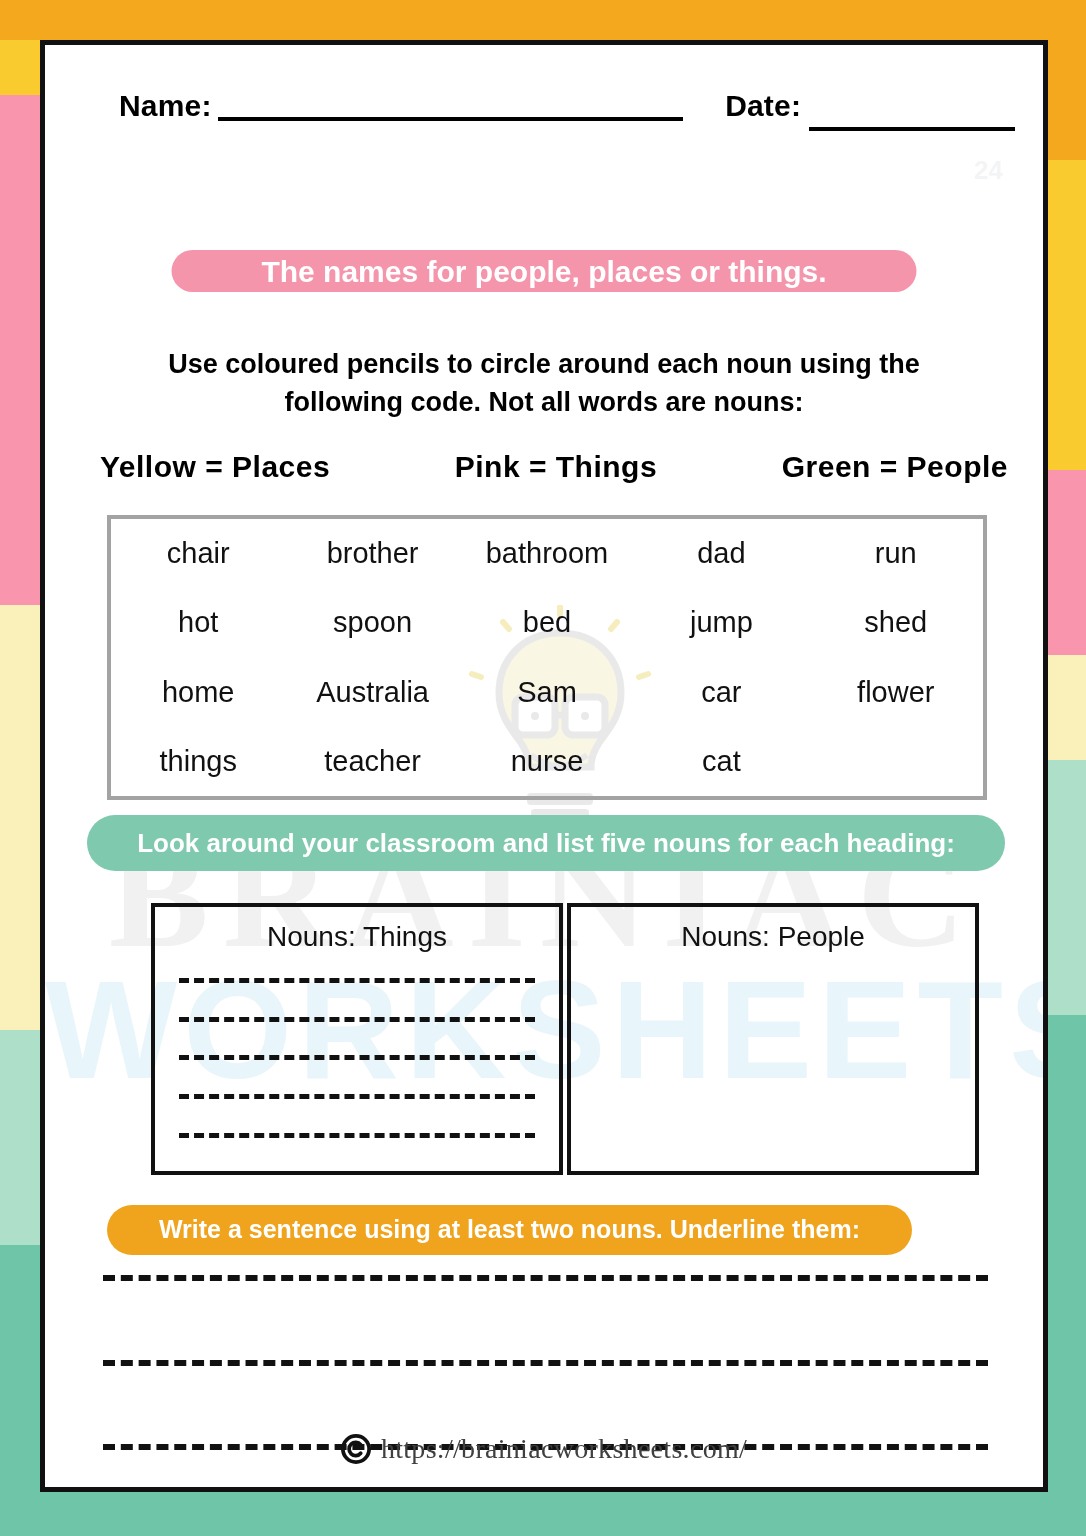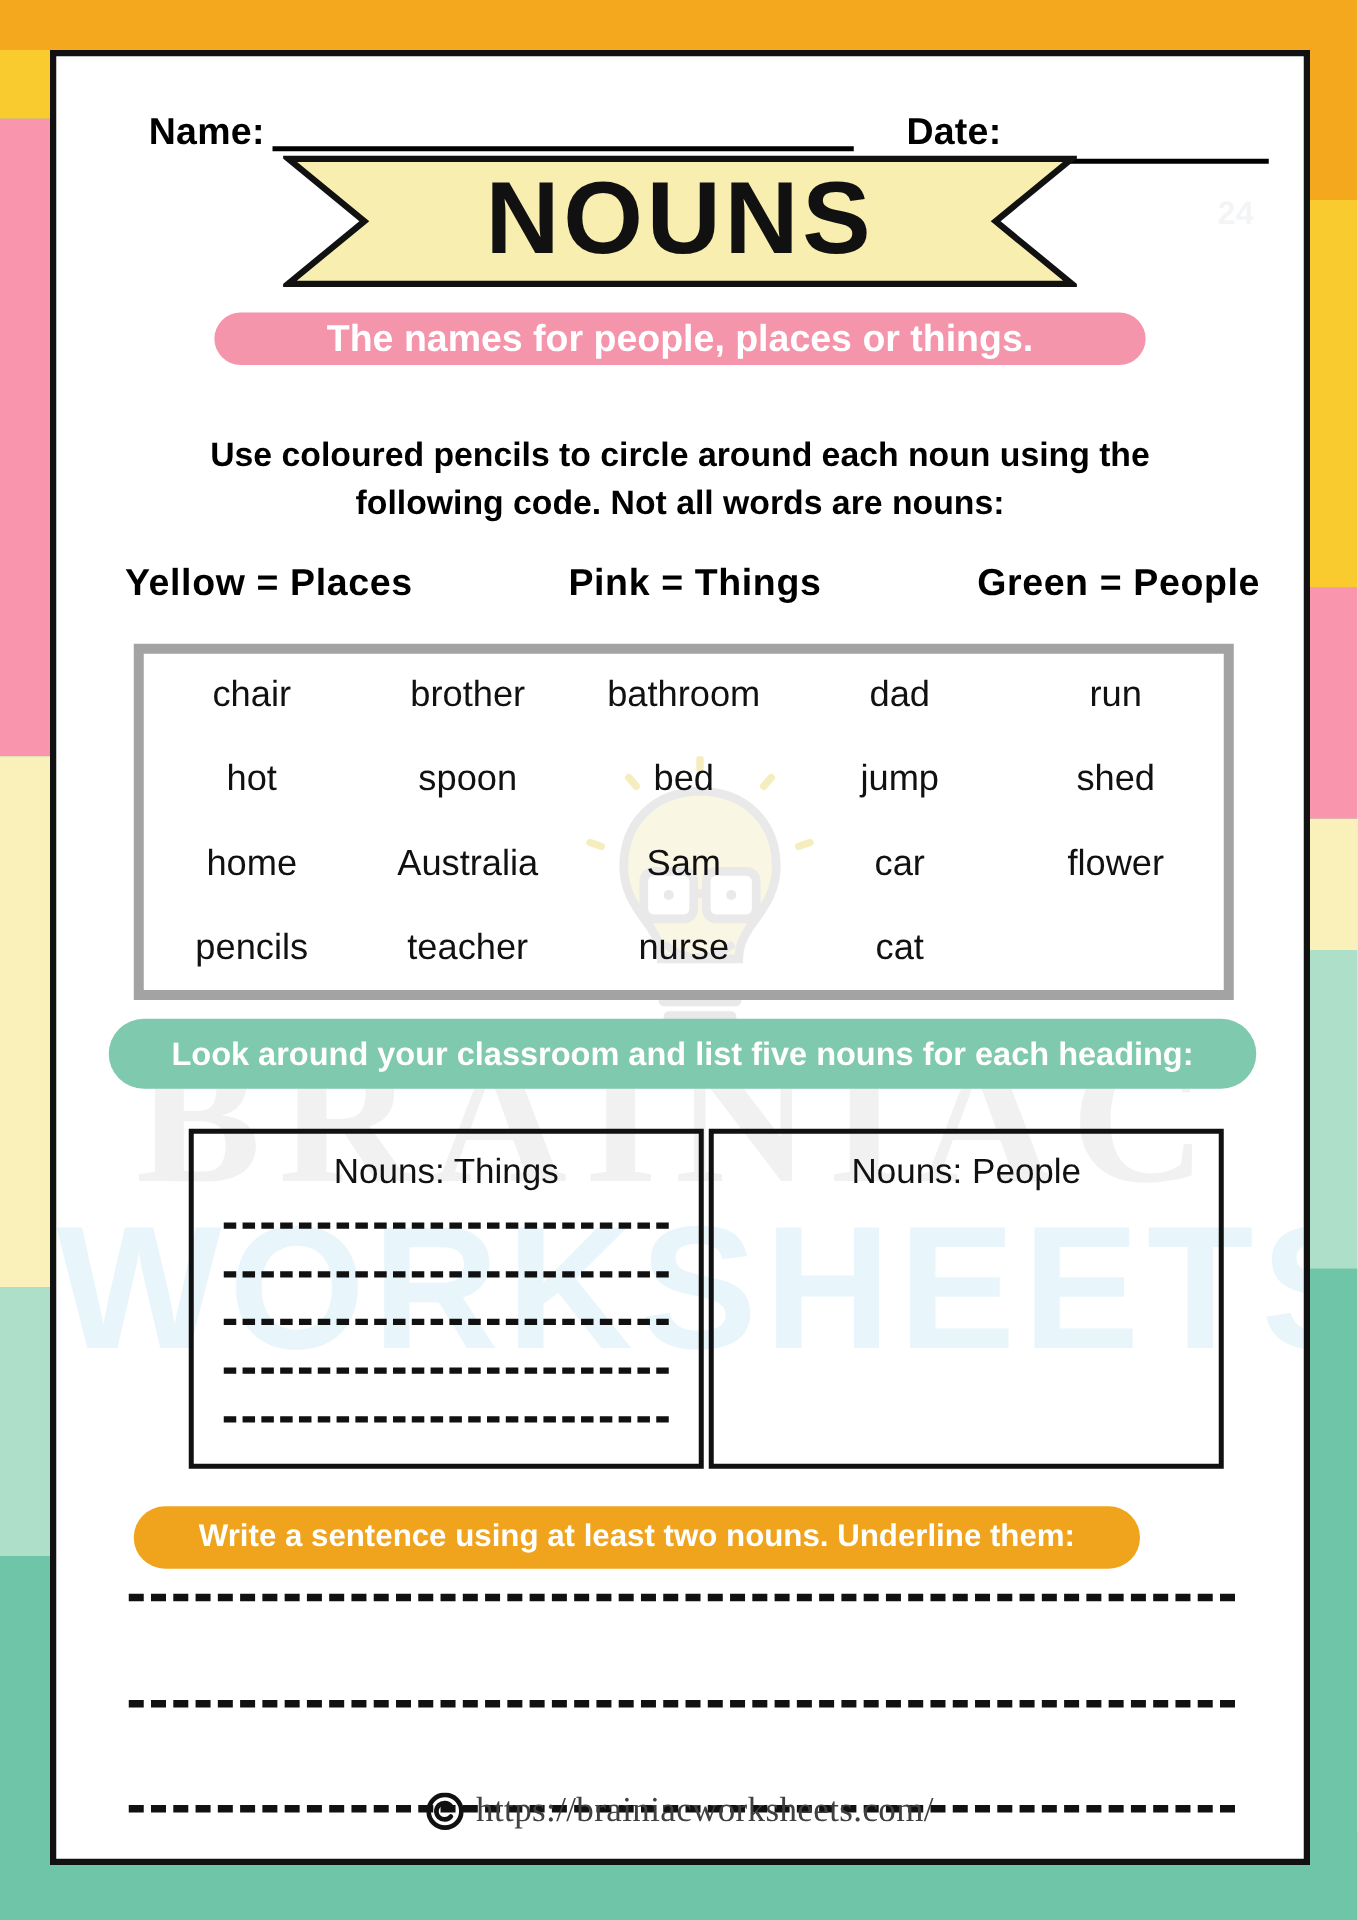--- a/index.html
+++ b/index.html
@@ -187,21 +187,21 @@
     color: #000;
     letter-spacing: .5px;
   }
   .legend-item { white-space: nowrap; }
 
   
   #word-box {
     position: absolute;
     top: 470px; left: 62px;
     width: 880px; height: 285px;
-    border: 8px solid #a3a3a3;
+    border: 4px solid #a3a3a3;
     background: transparent;
   }
   #word-grid {
     width: 100%; height: 100%;
     display: grid;
     grid-template-columns: 1fr 1fr 1fr 1fr 1fr;
     grid-template-rows: 1fr 1fr 1fr 1fr;
     align-items: center;
     justify-items: center;
   }
@@ -325,27 +325,20 @@
     </g>
   </svg>
 
   <div id="namedate">
     <span class="nd-label">Name:</span>
     <span class="nd-rule" id="name-rule"></span>
     <span class="nd-label" id="date-label">Date:</span>
     <span class="nd-rule" id="date-rule"></span>
   </div>
 
-  <div id="ribbon">
-    <svg viewBox="0 0 635 108" preserveAspectRatio="none">
-      <polygon points="3,3 632,3 632,105 3,105 70,54" fill="#F7EEB0" stroke="#111111" stroke-width="5" style="display:none"></polygon>
-      <path d="M4 4 H631 L570 54 L631 104 H4 L65 54 Z" fill="#F7EEB0" stroke="#111111" stroke-width="5" stroke-linejoin="miter"></path>
-    </svg>
-    <div id="ribbon-title">NOUNS</div>
-  </div>
 
   <div class="pill" id="pill-subtitle">The names for people, places or things.</div>
 
   <div id="instructions">Use coloured pencils to circle around each noun using the following code. Not all words are nouns:</div>
 
   <div id="legend">
     <span class="legend-item">Yellow = Places</span>
     <span class="legend-item">Pink = Things</span>
     <span class="legend-item">Green = People</span>
   </div>
@@ -363,21 +356,21 @@
       <span class="word">bed</span>
       <span class="word">jump</span>
       <span class="word">shed</span>
 
       <span class="word">home</span>
       <span class="word">Australia</span>
       <span class="word">Sam</span>
       <span class="word">car</span>
       <span class="word">flower</span>
 
-      <span class="word">pencils</span>
+      <span class="word">things</span>
       <span class="word">teacher</span>
       <span class="word">nurse</span>
       <span class="word">cat</span>
       <span class="word"></span>
     </div>
   </div>
 
   <div class="pill" id="pill-green">Look around your classroom and list five nouns for each heading:</div>
 
   <div class="answer-box" id="box-things">

